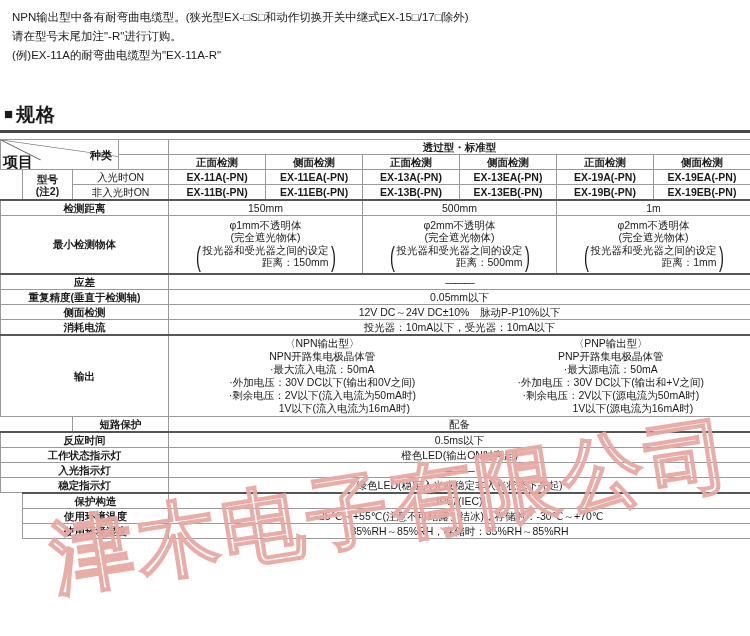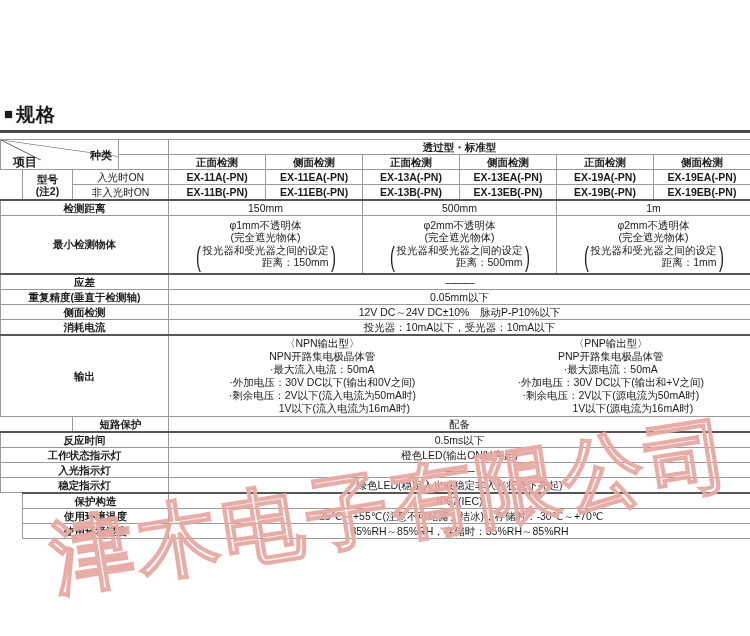--- a/index.html
+++ b/index.html
@@ -38,21 +38,21 @@
   .lbl-plain{background:#ececec;font-size:10.5px;}
   .hd{background:#ececec;font-weight:bold;margin-left:20px;}
   .model{font-weight:bold;font-size:11px;white-space:nowrap;margin-top:8px;}
   .thick-t{border-top:2px solid #555 !important;}
   .nb{border:0 !important;background:#ececec;}
 
   
   .corner{position:relative;background:#ececec;padding:0;overflow:hidden;}
   .corner svg{position:absolute;left:0;top:0;width:100%;height:100%;}
   .corner .t1{position:absolute;right:6px;top:50%;transform:translateY(-50%);font-weight:bold;font-size:11px;margin-left:6px;}
-  .corner .t2{position:absolute;left:12px;bottom:1px;font-weight:bold;font-size:12px;text-align:right;}
+  .corner .t2{position:absolute;left:2px;bottom:1px;font-weight:bold;font-size:15px;text-align:right;}
 
   
   .outcell{text-align:left;padding:2px 0 2px 0;}
   .outwrap{display:flex;width:100%;}
   .outcol{flex:1;padding-left:14px;font-size:10.5px;line-height:13px;white-space:nowrap;}
   .outcol .ind{padding-left:44px;}
 
   
   .mo{font-size:10.5px;line-height:12.5px;padding:2px 0;}
   .mo .top{text-align:center;}
@@ -73,20 +73,31 @@
     pointer-events:none;
     font-family:"DejaVu Sans",sans-serif;
     opacity:.95;
   }
 </style>
 </head>
 <body>
 
 <div class="page">
 
+  <div class="notes">
+    <p>
+      <span>NPN输出型中备有耐弯曲电缆型。(狭光型EX-□S□和动作切换开关中继式EX-15□/17□除外)</span>
+    </p>
+    <p>
+      <span>请在型号末尾加注"-R"进行订购。</span>
+    </p>
+    <p>
+      <span>(例)EX-11A的耐弯曲电缆型为"EX-11A-R"</span>
+    </p>
+  </div>
 
   <div class="sec-head">
     <span class="mk">■</span><span>规格</span>
   </div>
   <div class="sec-rule"></div>
 
   <table class="tbl">
     <colgroup>
       <col style="width:22px">
         <col style="width:50px">

